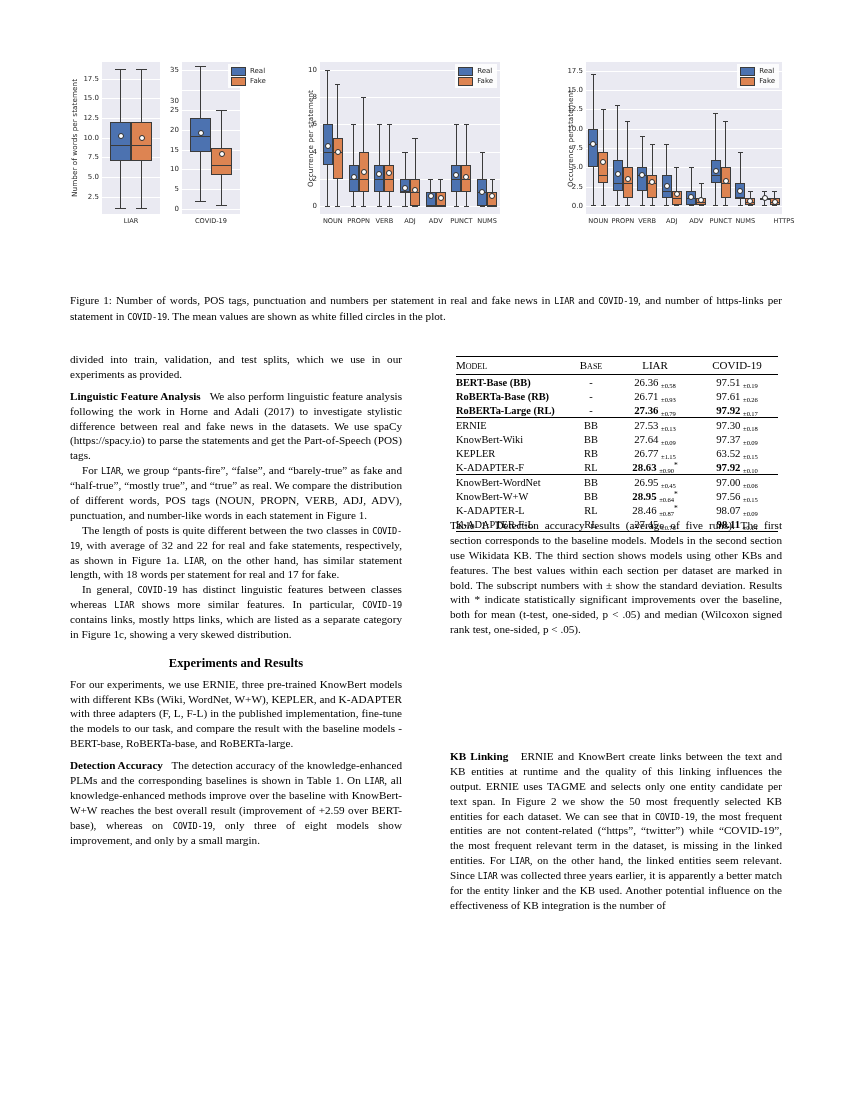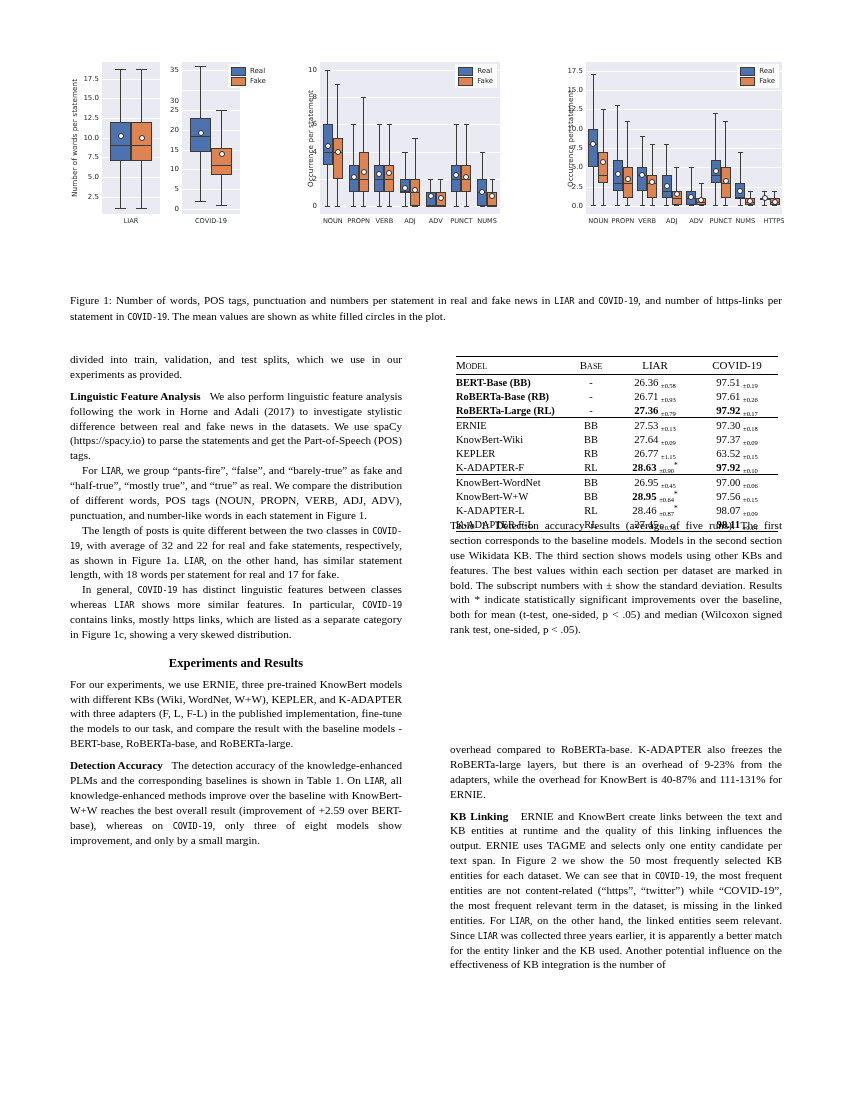--- a/index.html
+++ b/index.html
@@ -464,21 +464,21 @@
               <div class="cap" style="left: 176.15px; width: 5.2px; top: 128.735px;"></div>
               <div class="cap" style="left: 176.15px; width: 5.2px; top: 143.469px;"></div>
               <div class="mean" style="left: 178.75px; top: 136.49px;"></div>
               <div class="box" style="left: 183.75px; top: 136.49px; width: 10px; height: 6.97959px; background: rgb(221, 132, 82);"></div>
               <div class="median" style="left: 183.75px; width: 10px; top: 140.367px;"></div>
               <div class="whisker" style="left: 188.3px; top: 128.735px; height: 7.7551px;"></div>
               <div class="whisker" style="left: 188.3px; top: 143.469px; height: 0px;"></div>
               <div class="cap" style="left: 186.15px; width: 5.2px; top: 128.735px;"></div>
               <div class="cap" style="left: 186.15px; width: 5.2px; top: 143.469px;"></div>
               <div class="mean" style="left: 188.75px; top: 139.592px;"></div>
-              <div class="xtick" style="left: 188px;">HTTPS</div>
+              <div class="xtick" style="left: 198px;">HTTPS</div>
               <div class="legend" style="right: 3px; top: 2px;">
                 <div class="row">
                   <span class="sw" style="background: rgb(76, 114, 176);"></span>
                   <span>Real</span>
                 </div>
                 <div class="row">
                   <span class="sw" style="background: rgb(221, 132, 82);"></span>
                   <span>Fake</span>
                 </div>
               </div>
@@ -591,18 +591,17 @@
           </tr>
         </tbody>
       </table>
   </div>
 
   <div class="tabcaption">
     <span id="tabcap">Table 1: Detection accuracy results (average of five runs). The first section corresponds to the baseline models. Models in the second section use Wikidata KB. The third section shows models using other KBs and features. The best values within each section per dataset are marked in bold. The subscript numbers with ± show the standard deviation. Results with * indicate statistically significant improvements over the baseline, both for mean (t-test, one-sided, p &lt; .05) and median (Wilcoxon signed rank test, one-sided, p &lt; .05).</span>
   </div>
 
   <div class="col right" style="top:742px;">
-    <p class="noindent">overhead compared to RoBERTa-base. K-ADAPTER also freezes the RoBERTa-large layers, but there is an overhead of 9-23% from the adapters, while the overhead for KnowBert is 40-87% and 111-131% for ERNIE.</p>
 
     <p class="gap noindent"><span class="run-in">KB Linking</span>&nbsp;&nbsp;&nbsp;<span>ERNIE and KnowBert create links between the text and KB entities at runtime and the quality of this linking influences the output. ERNIE uses TAGME and selects only one entity candidate per text span. In Figure 2 we show the 50 most frequently selected KB entities for each dataset. We can see that in </span><span class="tt">COVID-19</span><span>, the most frequent entities are not content-related (“https”, “twitter”) while “COVID-19”, the most frequent relevant term in the dataset, is missing in the linked entities. For </span><span class="tt">LIAR</span><span>, on the other hand, the linked entities seem relevant. Since </span><span class="tt">LIAR</span><span> was collected three years earlier, it is apparently a better match for the entity linker and the KB used. Another potential influence on the effectiveness of KB integration is the number of</span></p>
   </div>
 
 </div>
 
 </body></html>

